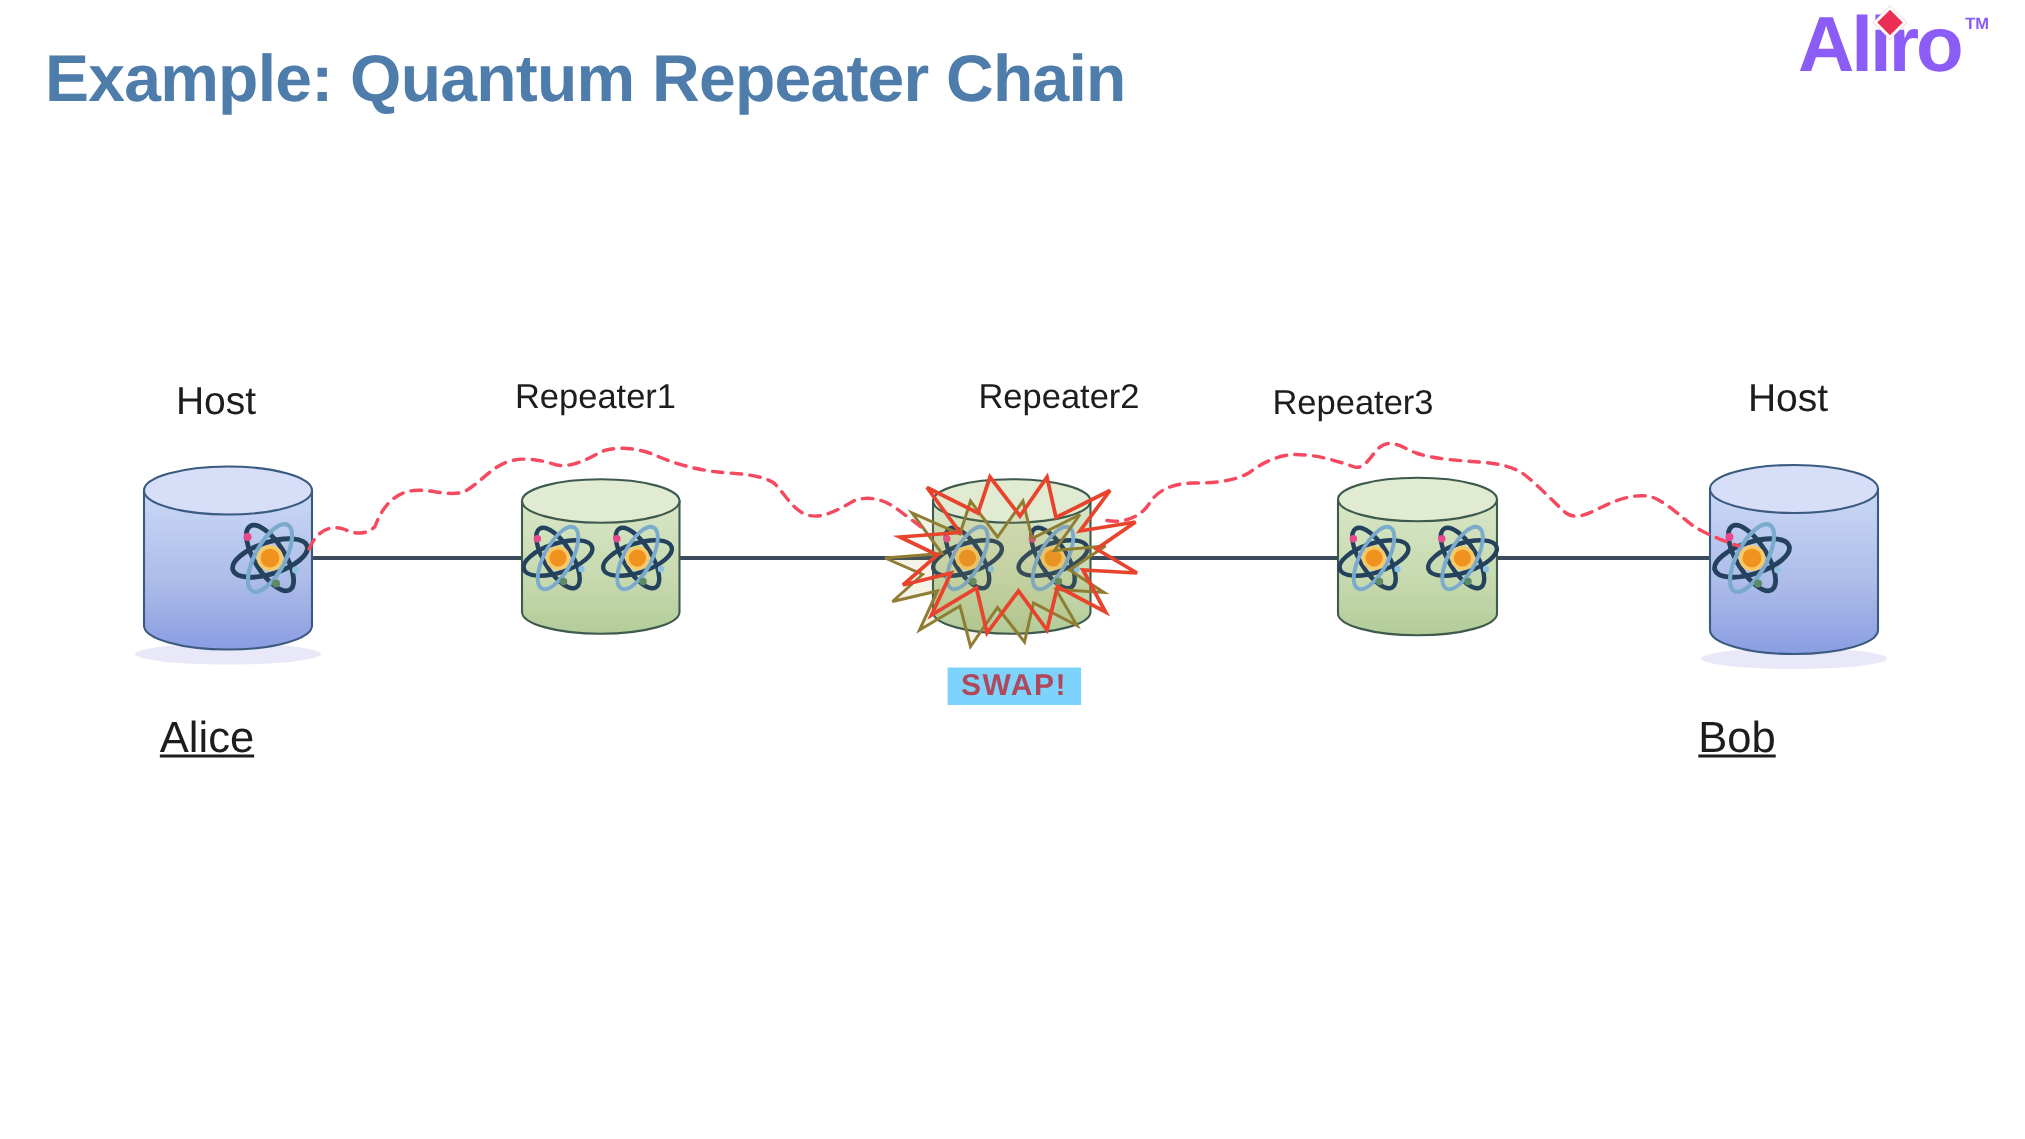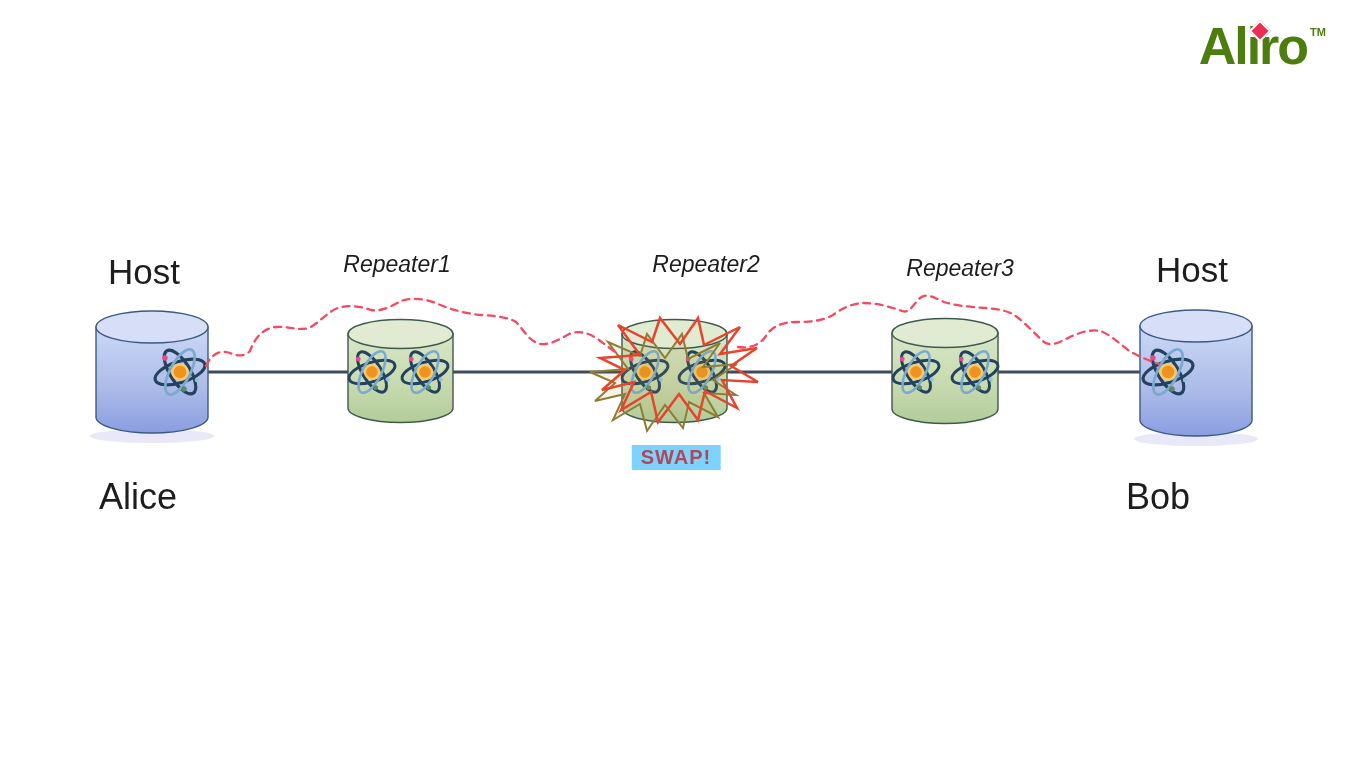--- a/index.html
+++ b/index.html
@@ -7,38 +7,38 @@
     position:relative;width:1350px;height:759px;background:#ffffff;overflow:hidden;
     font-family:"Liberation Sans", sans-serif;
   }
   .stage svg{position:absolute;left:0;top:0;}
   .abs{position:absolute;}
   .slide-title{
     left:30px;top:28px;
     font-size:44px;font-weight:700;letter-spacing:-0.5px;color:#4e7cab;
   }
   .logo{
-    top:20px;right:24px;
-    font-size:52px;font-weight:800;letter-spacing:-2px;color:#4d7c0f;
+    top:4px;right:24px;
+    font-size:52px;font-weight:800;letter-spacing:-2px;color:#8b5cf6;
     line-height:1;
   }
   .logo .diamond{
     position:absolute;left:53px;top:3px;width:12px;height:12px;background:#ec2e55;
     transform:rotate(45deg);border:2px solid #ffffff;
   }
   .logo .tm{
     font-size:11px;font-weight:700;letter-spacing:0;vertical-align:28px;margin-left:3px;
   }
   .node-label{
     transform:translateX(-50%);
     color:#1d1d1d;font-weight:400;white-space:nowrap;
   }
-  .host-label{font-size:35px;}
-  .repeater-label{font-size:23px;font-style:italic;}
-  .owner-label{font-size:36px;}
+  .host-label{font-size:26px;}
+  .repeater-label{font-size:23px;}
+  .owner-label{font-size:29px;text-decoration:underline;}
   .swap-badge{
     left:676px;top:445px;transform:translateX(-50%);
     font-size:20px;font-weight:700;letter-spacing:1px;color:#b0485c;
     background:#7dd3fc;padding:1px 9px;white-space:nowrap;
   }
 </style>
 </head>
 <body>
 
 <div class="stage">
@@ -108,30 +108,31 @@
       <path d="M 590 372 L 628 369 L 608 342 L 640 356 L 647 334 L 665 358 L 682 334 L 688 359 L 720 343 L 703 367 L 737 364 L 713 380 L 736 395 L 704 393 L 718 417 L 689 402 L 683 428 L 665 405 L 647 431 L 640 404 L 613 420 L 625 394 L 595 401 L 615 383 Z" fill="rgba(170,150,60,0.12)" stroke="#8f7d33" stroke-width="2"></path>
       <path d="M 600 358 L 640 355 L 618 325 L 652 342 L 660 318 L 680 344 L 698 318 L 704 345 L 740 327 L 720 354 L 757 348 L 731 366 L 758 382 L 722 380 L 737 408 L 705 391 L 698 420 L 679 394 L 658 422 L 651 392 L 621 410 L 634 382 L 602 390 L 625 370 Z" fill="none" stroke="#e8432c" stroke-width="2.5"></path>
     </g>
 
     <g fill="none" stroke="#f4495e" stroke-width="2.3" stroke-dasharray="7 5.5" stroke-linecap="round">
       <path d="M 206 366 C 212 352 222 350 230 353 C 236 356 244 357 250 351 C 255 337 264 328 276 327 C 288 326 298 331 309 328 C 319 323 327 312 338 308 C 350 304 362 307 371 310 C 381 312 392 306 401 301 C 412 297 427 299 438 304 C 452 310 468 314 482 315 C 496 316 508 317 516 322 C 523 329 528 339 537 343 C 548 347 560 339 569 334 C 579 330 590 333 599 340 L 615 352"></path>
       <path d="M 738 347 C 749 349 760 345 766 336 C 772 326 783 322 796 322 C 809 322 823 321 833 315 C 841 309 852 303 864 303 C 877 303 891 307 902 311 C 910 314 914 303 920 298 C 928 292 936 299 944 302 C 956 306 972 307 986 308 C 997 309 1008 310 1017 317 C 1026 324 1036 335 1044 342 C 1051 347 1060 342 1068 338 C 1078 333 1090 329 1100 331 C 1108 333 1118 342 1128 350 C 1137 356 1150 361 1159 364"></path>
     </g>
   </svg>
 
+  <div class="abs slide-title">Example: Quantum Repeater Chain</div>
 
   <div class="abs logo">
     <span>Aliro</span><span class="tm">TM</span>
     <span class="diamond"></span>
   </div>
 
   <div class="abs node-label host-label" style="left:144px;top:252px">Host</div>
   <div class="abs node-label repeater-label" style="left:397px;top:251px">Repeater1</div>
   <div class="abs node-label repeater-label" style="left:706px;top:251px">Repeater2</div>
-  <div class="abs node-label repeater-label" style="left:960px;top:255px">Repeater3</div>
+  <div class="abs node-label repeater-label" style="left:902px;top:255px">Repeater3</div>
   <div class="abs node-label host-label" style="left:1192px;top:250px">Host</div>
 
   <div class="abs node-label owner-label" style="left:138px;top:476px">Alice</div>
   <div class="abs node-label owner-label" style="left:1158px;top:476px">Bob</div>
 
   <div class="abs swap-badge">SWAP!</div>
 
 </div>
 
 </body></html>

